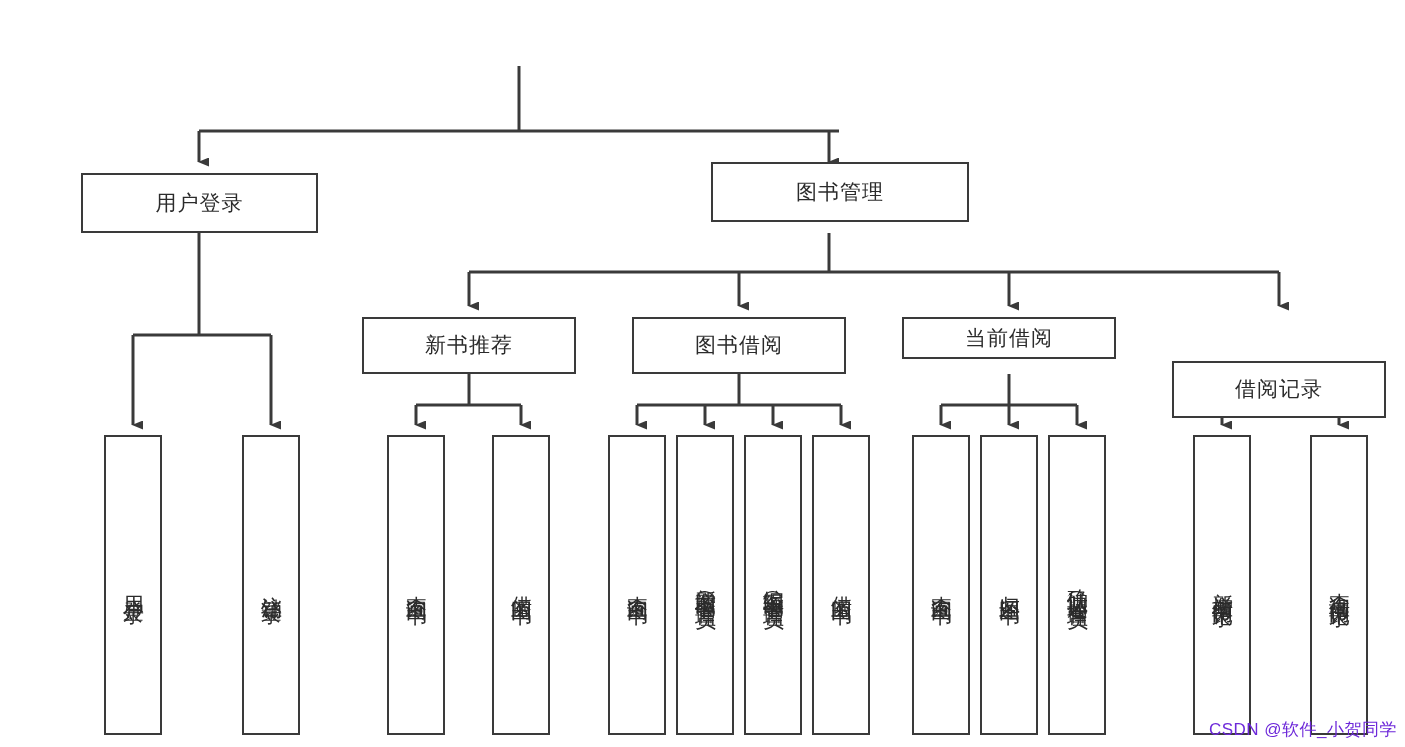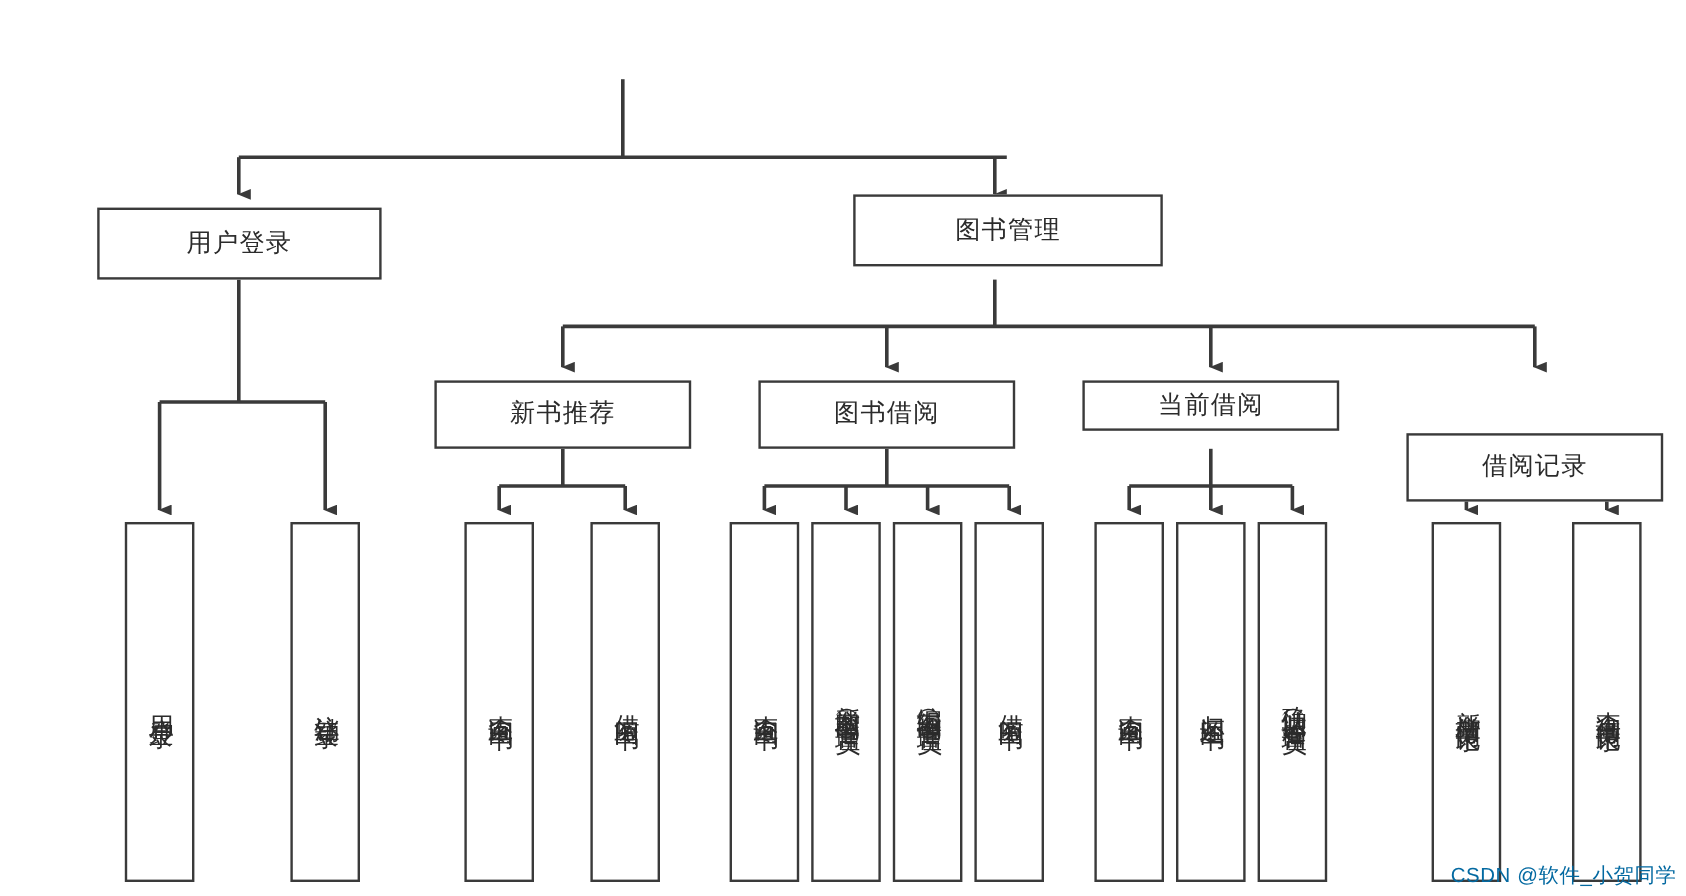--- a/index.html
+++ b/index.html
@@ -56,21 +56,21 @@
     white-space: nowrap;
   }
   .node.root {
     font-size: 22px;
   }
   #watermark {
     position: absolute;
     right: 8px;
     bottom: 6px;
     font-size: 17px;
-    color: #0369a1;
+    color: #6d28d9;
     letter-spacing: 0.5px;
     white-space: nowrap;
     margin-left: 26px;
   }
 </style>
 </head>
 <body>
 
 <div id="canvas">
 

